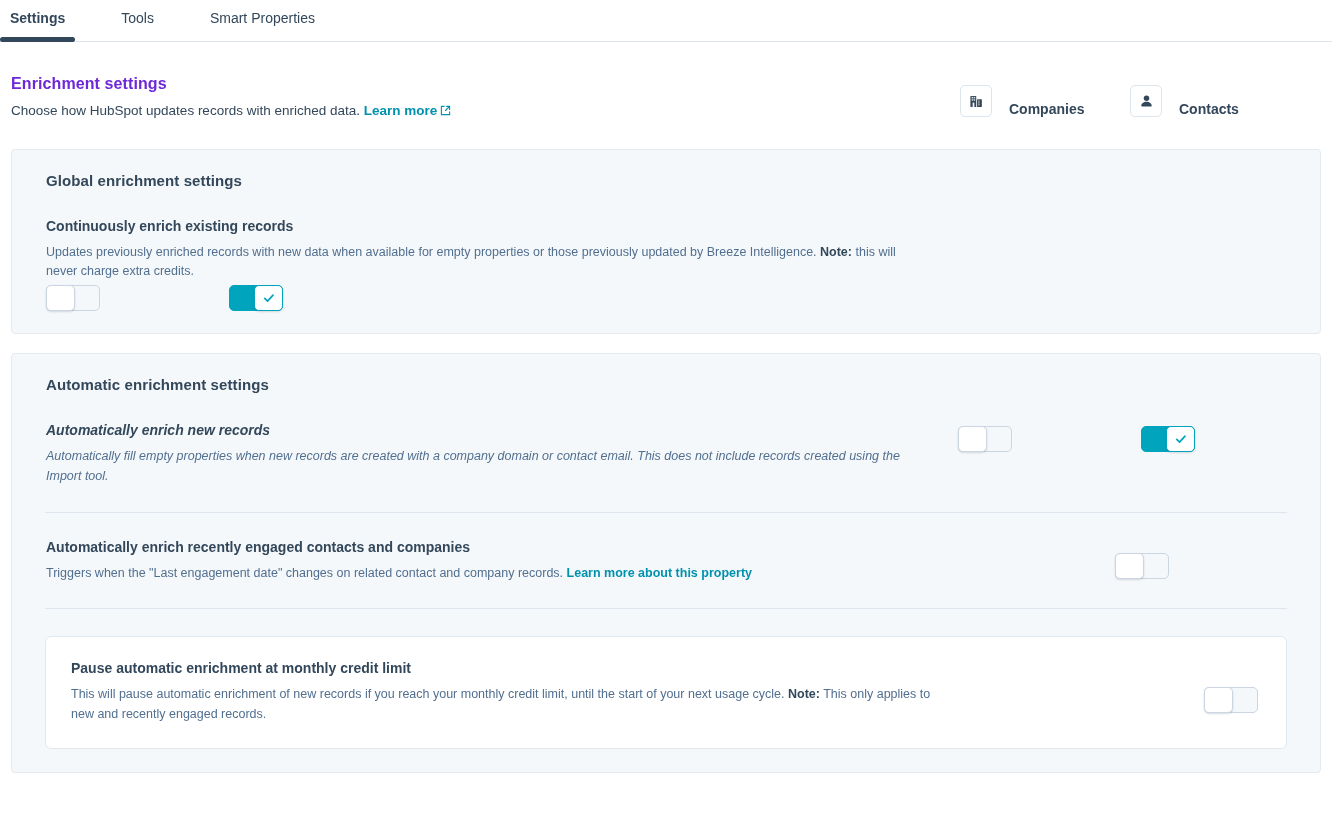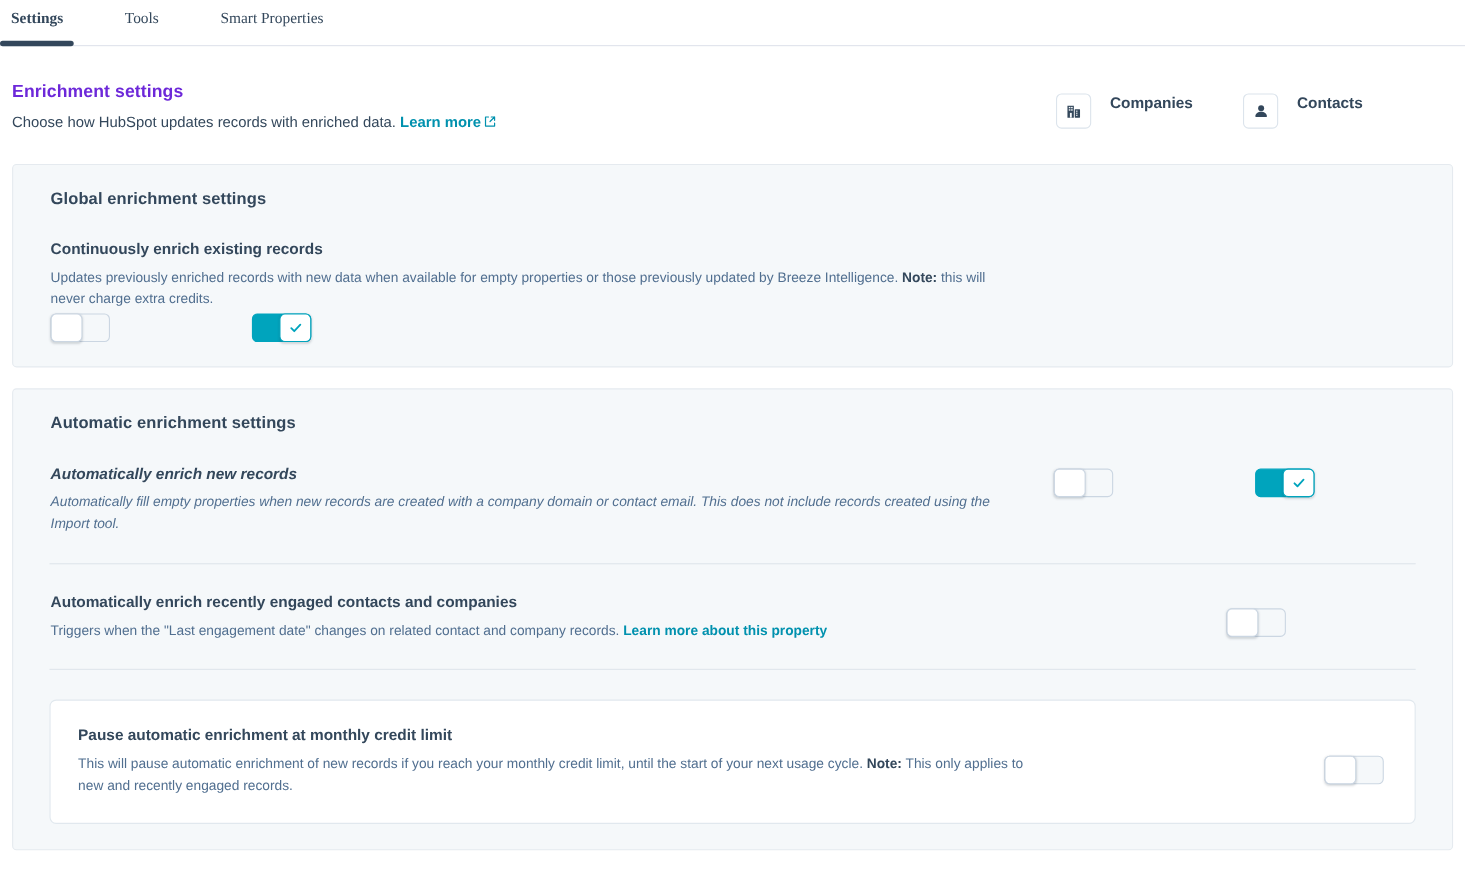--- a/index.html
+++ b/index.html
@@ -29,21 +29,20 @@
     background: #dfe3eb;
   }
   .tab {
     position: relative;
     padding: 10px 0 13px 0;
     margin-right: 56px;
     font-size: 14px;
     color: #33475b;
     cursor: pointer;
     white-space: nowrap;
-    font-family: Liberation Serif, serif;
   }
   .tab.active {
     font-weight: 700;
     color: #33475b;
   }
   .tab.active::after {
     content: "";
     position: absolute;
     left: -10px; right: -10px; bottom: -3px;
     height: 5px;
@@ -84,21 +83,21 @@
   }
 
   .header-cols {
     display: flex;
     align-items: center;
     padding-top: 10px;
     flex: 0 0 auto;
   }
   .col-head {
     display: flex;
-    align-items: flex-start;
+    align-items: flex-end;
     width: 170px;
   }
   .col-icon-box {
     width: 32px; height: 32px;
     border: 1px solid #dce4ec;
     border-radius: 5px;
     background: #fff;
     display: flex;
     align-items: center;
     justify-content: center;

